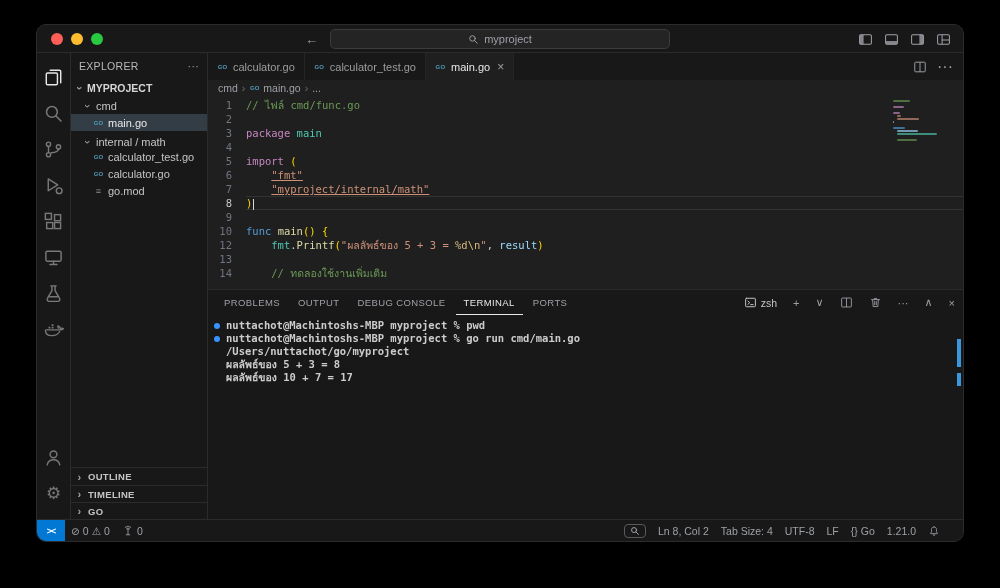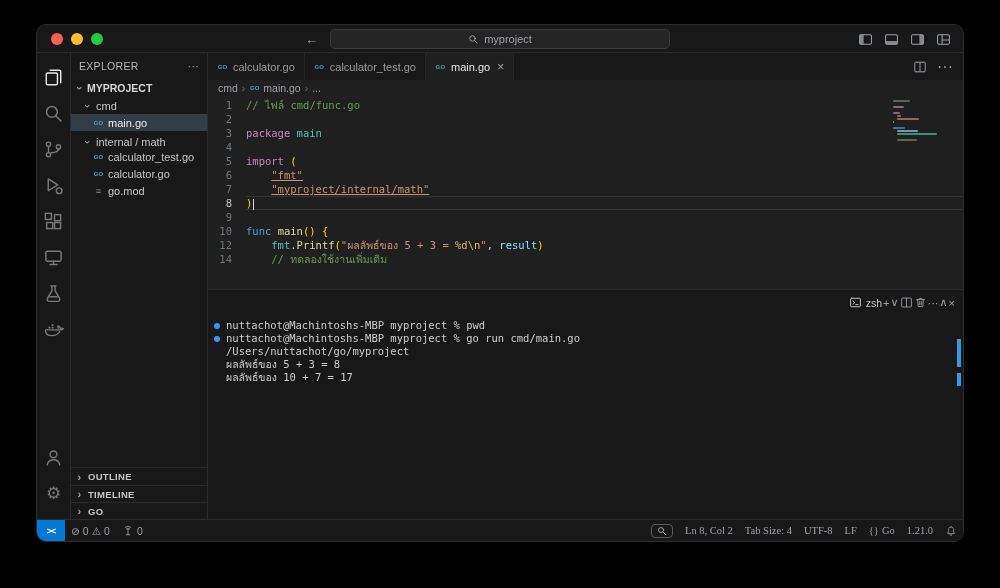--- a/index.html
+++ b/index.html
@@ -85,41 +85,41 @@
   .minimap { position:absolute; top:4px; right:6px; width:64px; }
   .mm-line { height:2px; margin-bottom:1px; border-radius:1px; opacity:.65; }
   
   .panel { flex:0 0 230px; border-top:1px solid #2b2b2b; background:#181818;
     display:flex; flex-direction:column; position:relative; }
   .panel-header { height:25px; display:flex; align-items:center; padding:0 8px; flex:0 0 25px; }
   .ptabs { display:flex; gap:2px; height:100%; }
   .ptab { display:flex; align-items:center; padding:0 8px; font-size:9.5px; letter-spacing:.4px;
     color:#9da0a6; border-bottom:1px solid transparent; }
   .ptab.active { color:#e7e7e7; border-bottom-color:#e7e7e7; }
-  .panel-actions { margin-left:auto; display:flex; align-items:center; gap:1px;
+  .panel-actions { margin-left:auto; display:flex; align-items:center; gap:16px;
     color:#9da0a6; font-size:11px; }
   .shell-chip { display:flex; align-items:center; gap:4px; font-size:10.5px; color:#c5c5c5; }
   .terminal { flex:1; padding:4px 0 0 6px; font-family:"DejaVu Sans Mono",monospace;
     font-size:10.5px; color:#cccccc; position:relative; }
-  .trow { display:flex; align-items:center; height:13px; line-height:13px; white-space:pre; }
+  .trow { display:flex; align-items:center; height:13px; line-height:13px; white-space:pre;font-weight:bold; }
   .tdec { width:12px; flex:0 0 12px; display:flex; align-items:center; justify-content:flex-start; }
   .dot { width:6px; height:6px; border-radius:50%; background:#3794ff; }
   .ring { width:5px; height:5px; border-radius:50%; border:1px solid #9da0a6; }
   .tcursor { display:inline-block; width:6px; height:11px; background:#b9bdc1; margin-left:1px; }
   .t-scroll { position:absolute; right:2px; top:22px; width:4px; height:200px; }
   .t-scroll .bar1 { position:absolute; top:2px; width:4px; height:28px; background:#3a96dd; }
   .t-scroll .bar2 { position:absolute; top:36px; width:4px; height:13px; background:#3a96dd; }
   
   .statusbar { height:22px; background:#181818; border-top:1px solid #2b2b2b;
     display:flex; align-items:center; font-size:10.5px; color:#9da0a6; flex:0 0 22px; }
   .remote-btn { width:28px; height:100%; background:#0078d4; color:#fff;
     display:flex; align-items:center; justify-content:center; font-size:9px; font-weight:bold;
     letter-spacing:-1px; }
   .sb-item { display:flex; align-items:center; gap:3px; padding:0 6px; height:100%; }
-  .sb-right { margin-left:auto; display:flex; align-items:flex-start; height:100%; padding-right:0;font-family:Liberation Serif, serif; }
+  .sb-right { margin-left:auto; display:flex; align-items:flex-start; height:100%; padding-right:17px; }
   .zoom-box { border:1px solid #5a5a5a; border-radius:4px; padding:1px 5px;
     display:flex; align-items:center; }
   svg { display:block; }
 </style>
 </head>
 <body>
 
 <div class="window">
 
   <div class="titlebar">
@@ -360,20 +360,24 @@
             </div>
             <div class="code-line">
               <span class="ln">10</span>
               <span class="lc"><span class="tk-st">func</span><span class="tk-p"> </span><span class="tk-f">main</span><span class="tk-b">(</span><span class="tk-b">)</span><span class="tk-p"> </span><span class="tk-b">{</span></span>
             </div>
             <div class="code-line">
               <span class="ln">12</span>
               <span class="lc"><span class="tk-p">    </span><span class="tk-ns">fmt</span><span class="tk-p">.</span><span class="tk-f">Printf</span><span class="tk-b">(</span><span class="tk-s">"ผลลัพธ์ของ 5 + 3 = </span><span class="tk-e">%d</span><span class="tk-e">\n</span><span class="tk-s">"</span><span class="tk-p">, </span><span class="tk-v">result</span><span class="tk-b">)</span></span>
             </div>
             <div class="code-line">
+              <span class="ln">13</span>
+              <span class="lc"></span>
+            </div>
+            <div class="code-line">
               <span class="ln">14</span>
               <span class="lc"><span class="tk-p">    </span><span class="tk-c">// ทดลองใช้งานเพิ่มเติม</span></span>
             </div>
           </div>
         <div class="minimap" id="minimap">
             <div class="mm-line" style="width: 17.1px; margin-left: 0px; background: rgb(106, 153, 85);"></div>
             <div class="mm-line" style="width: 0px; margin-left: 0px; background: transparent;"></div>
             <div class="mm-line" style="width: 10.8px; margin-left: 0px; background: rgb(197, 134, 192);"></div>
             <div class="mm-line" style="width: 0px; margin-left: 0px; background: transparent;"></div>
             <div class="mm-line" style="width: 7.2px; margin-left: 0px; background: rgb(197, 134, 192);"></div>
@@ -384,20 +388,27 @@
             <div class="mm-line" style="width: 11.7px; margin-left: 0px; background: rgb(86, 156, 214);"></div>
             <div class="mm-line" style="width: 21.6px; margin-left: 3.6px; background: rgb(156, 220, 254);"></div>
             <div class="mm-line" style="width: 40.5px; margin-left: 3.6px; background: rgb(78, 201, 176);"></div>
             <div class="mm-line" style="width: 0px; margin-left: 0px; background: transparent;"></div>
             <div class="mm-line" style="width: 20.7px; margin-left: 3.6px; background: rgb(106, 153, 85);"></div>
           </div>
       </div>
 
       <div class="panel">
         <div class="panel-header">
+          <div class="ptabs">
+              <div class="ptab">PROBLEMS</div>
+              <div class="ptab">OUTPUT</div>
+              <div class="ptab">DEBUG CONSOLE</div>
+              <div class="ptab active">TERMINAL</div>
+              <div class="ptab">PORTS</div>
+            </div>
           <div class="panel-actions">
             <span class="shell-chip">
               <svg width="13" height="13" viewBox="0 0 16 16" fill="none" stroke="currentColor" stroke-width="1.2" stroke-linecap="round" stroke-linejoin="round">
                   <rect x="2" y="2.8" width="12" height="10.4" rx="1"></rect>
                   <path d="M4.8 6.2l2.2 2-2.2 2M8.2 10.6h3"></path>
                 </svg>
               <span>zsh</span>
             </span>
             <span>+</span>
             <span>∨</span>

